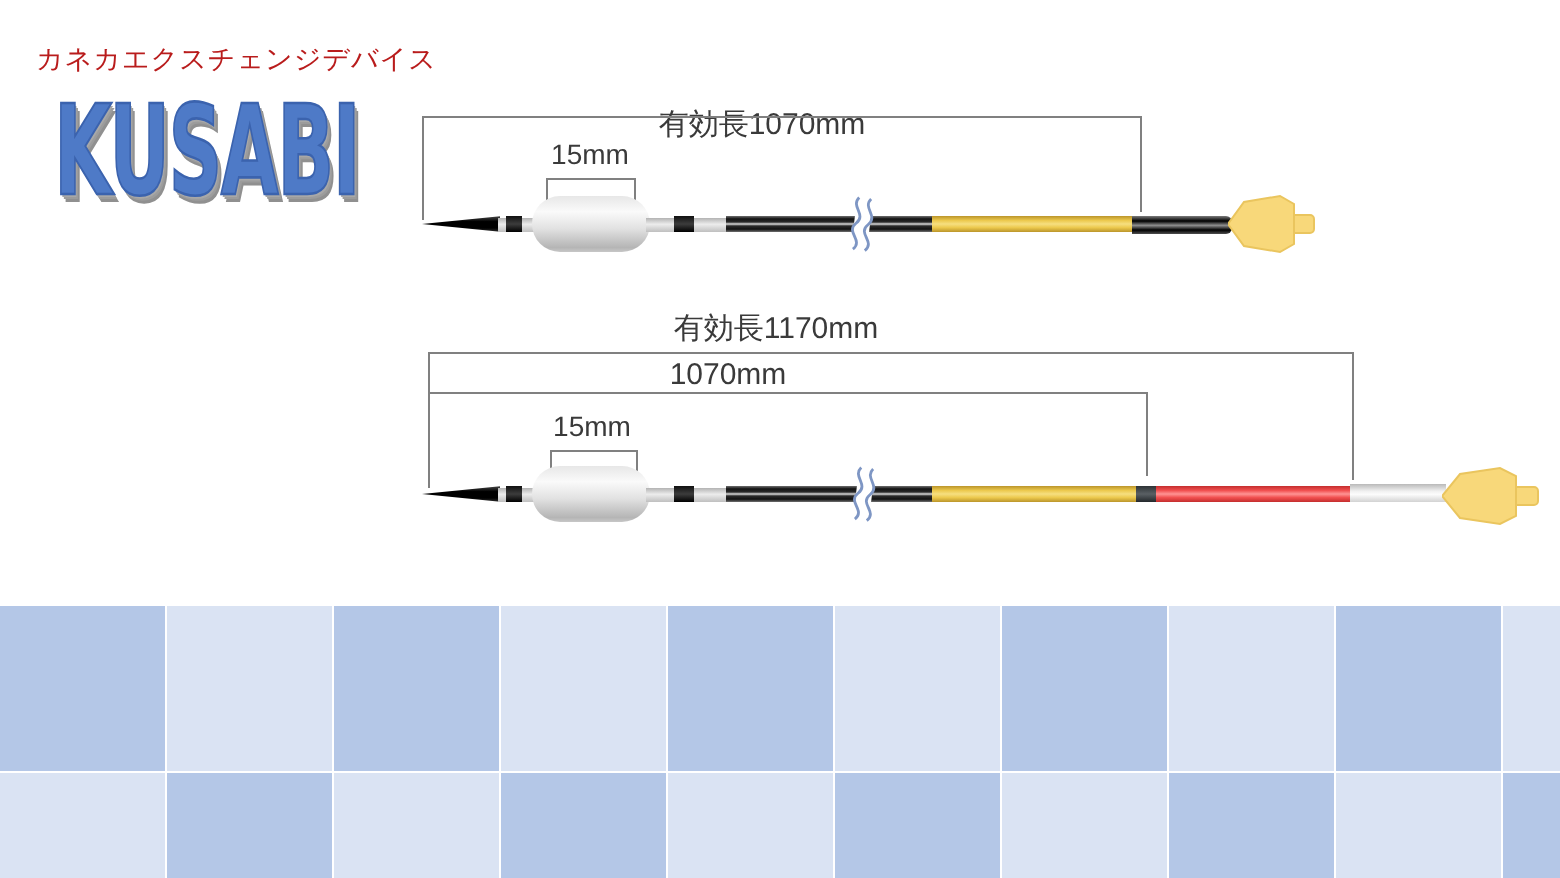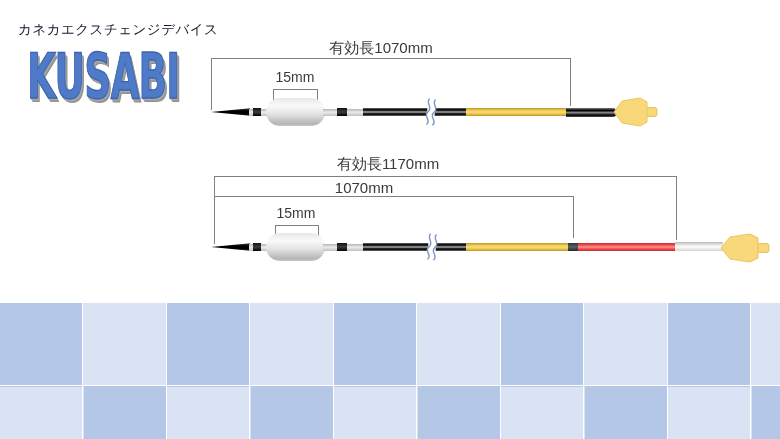--- a/index.html
+++ b/index.html
@@ -1,20 +1,20 @@
 <!DOCTYPE html>
 <html><head>
 <meta charset="utf-8">
 <style>
   html,body{margin:0;padding:0;background:#fff;}
   .stage{position:relative;width:780px;height:439px;background:#ffffff;overflow:hidden;
          font-family:"Liberation Sans","DejaVu Sans",sans-serif;}
 
   
-  .page-title{position:absolute;left:18px;top:21px;font-size:13.5px;color:#0f172a;letter-spacing:.5px;}
+  .page-title{position:absolute;left:18px;top:21px;font-size:13.5px;color:#b91c1c;letter-spacing:.5px;}
   .logo{position:absolute;left:27px;top:45px;font-family:"DejaVu Sans","Liberation Sans",sans-serif;
         font-weight:bold;font-size:48px;line-height:1;color:#4e7ac7;letter-spacing:-1px;
         transform:scale(0.78,1.3);transform-origin:left top;
         -webkit-text-stroke:1px #3b63ae;
         text-shadow:1px 1px 0 #a8a8a8,2px 2px 0 #9c9c9c,3px 3px 0 #909090;}
 
   
   .dim-h{position:absolute;border-top:1px solid #808080;}
   .dim-v{position:absolute;border-left:1px solid #808080;}
   .dim-label{position:absolute;font-size:15px;color:#3a3a3a;text-align:center;white-space:nowrap;}
@@ -46,21 +46,21 @@
 </style>
 </head>
 <body>
 
 <div class="stage">
 
   <div class="page-title">カネカエクスチェンジデバイス</div>
   <div class="logo">KUSABI</div>
 
   <div>
-    <div class="dim-label" style="left:211px;top:39px;width:340px;">有効長1070mm</div>
+    <div class="dim-label" style="left:211px;top:53px;width:340px;">有効長1070mm</div>
     <div class="dim-h" style="left:211px;top:58px;width:359px;"></div>
     <div class="dim-v" style="left:211px;top:58px;height:52px;"></div>
     <div class="dim-v" style="left:570px;top:58px;height:48px;"></div>
 
     <div class="dim-label small" style="left:273px;top:69px;width:44px;">15mm</div>
     <div class="dim-h" style="left:273px;top:89px;width:44px;"></div>
     <div class="dim-v" style="left:273px;top:89px;height:13px;"></div>
     <div class="dim-v" style="left:317px;top:89px;height:13px;"></div>
 
     <div class="seg tip" style="left:211px;top:108px;width:39px;height:8px;"></div>

